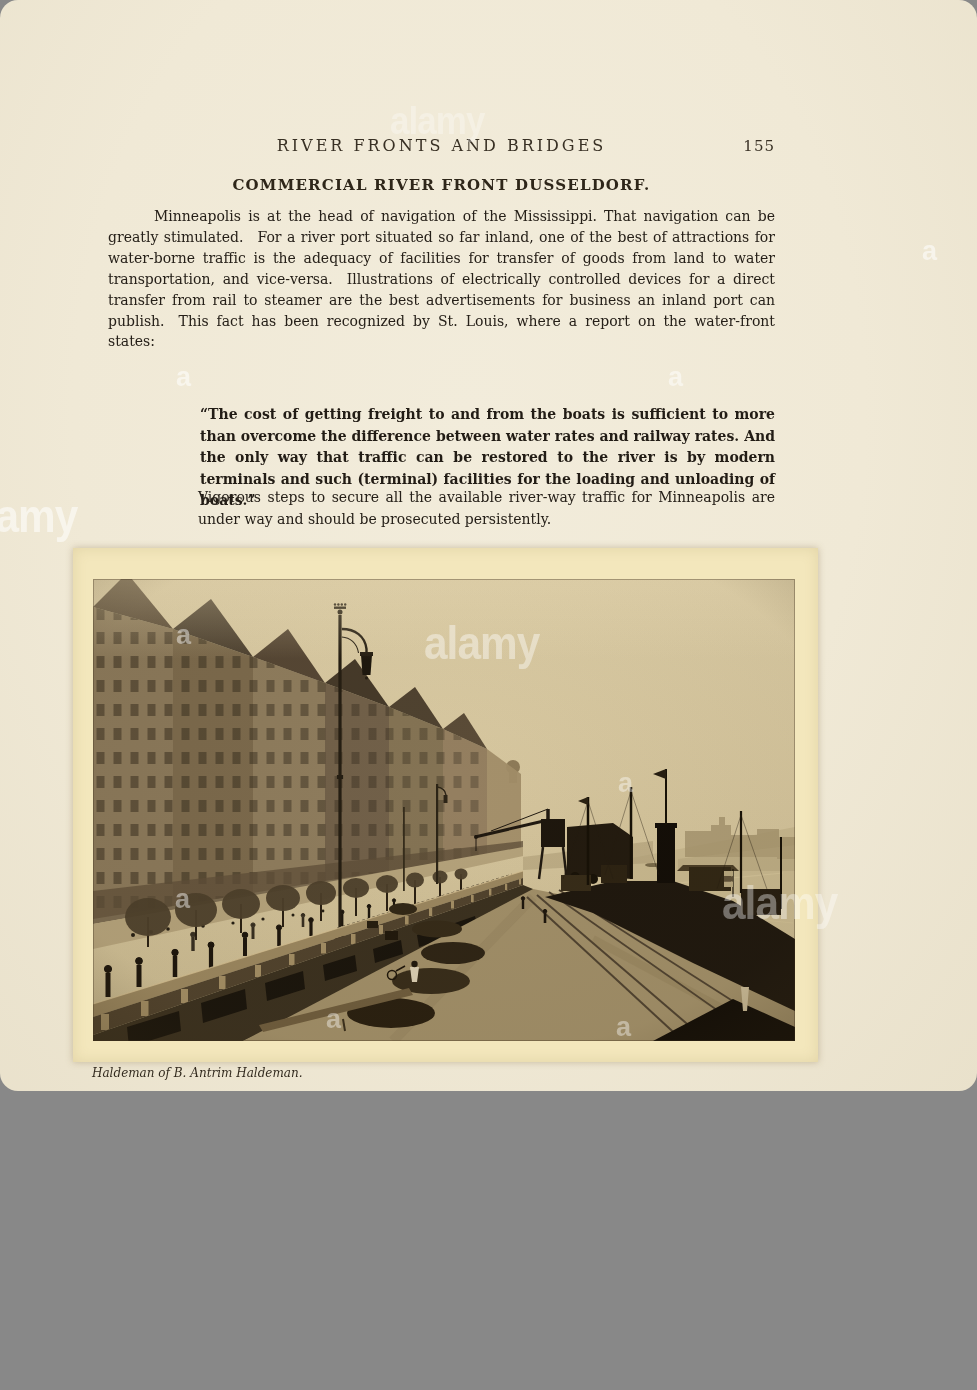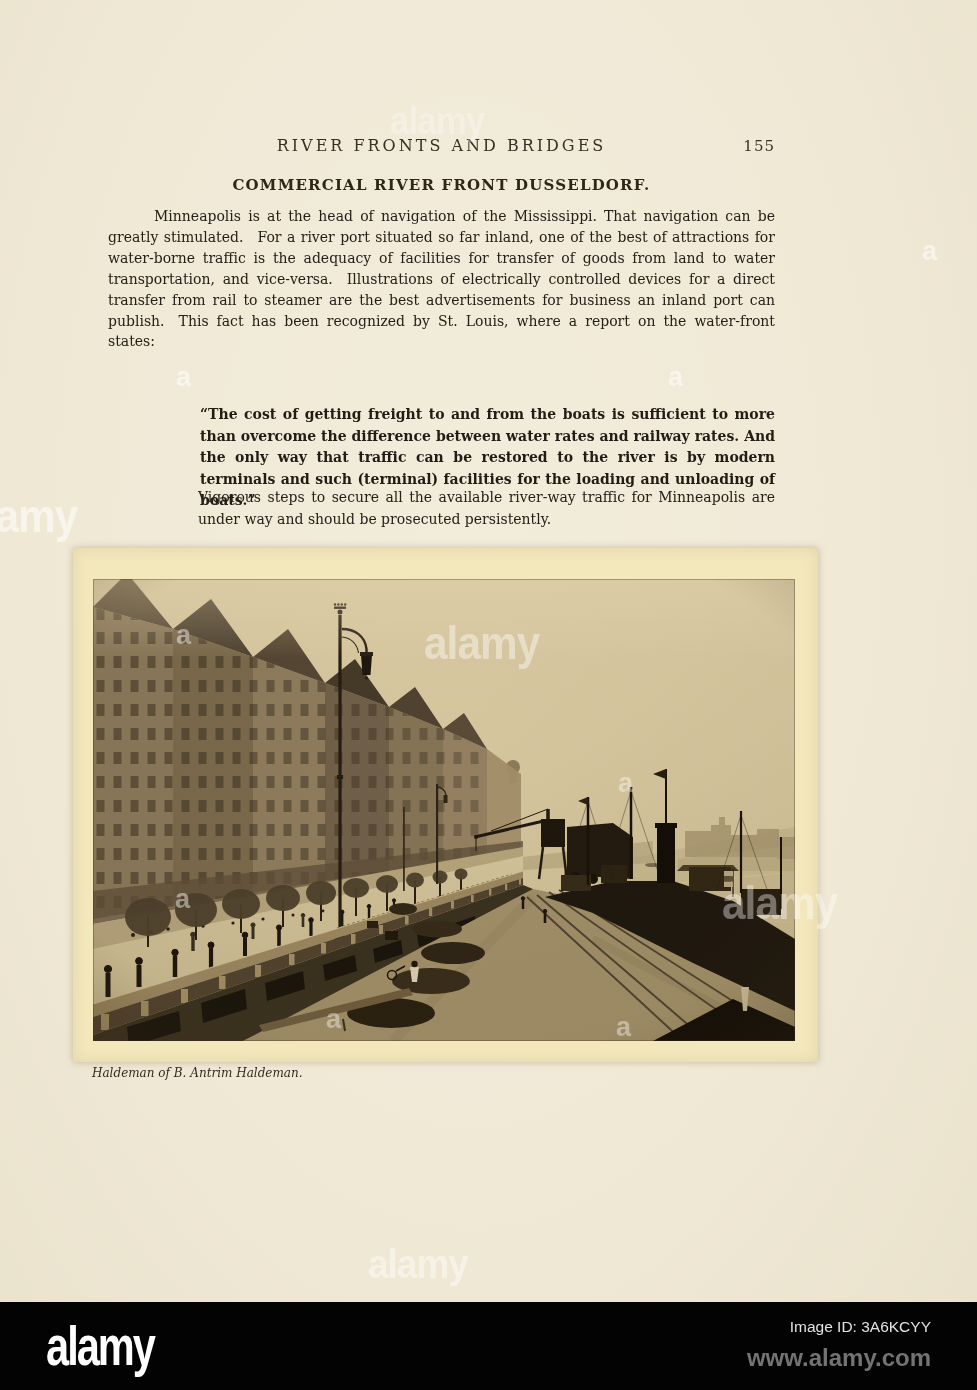--- a/index.html
+++ b/index.html
@@ -1,19 +1,19 @@
 <!DOCTYPE html>
 <html><head>
 <meta charset="utf-8">
 <style>
   html,body{margin:0;padding:0;background:#888;}
   .page{
-    position:relative;width:977px;height:1390px;overflow:hidden;
+    position:relative;width:977px;height:1091px;overflow:hidden;
     background:radial-gradient(ellipse at 48% 38%, #f2ecdb 0%, #f0e9d6 55%, #e9e1cb 100%);
-    font-family:"DejaVu Serif", serif;color:#2b2419;
+    font-family:"DejaVu Serif", serif;color:#2b2419;border-radius:18px;
   }
   
   .running-head{position:absolute;left:108px;top:136px;width:667px;text-align:center;
     font-size:16px;letter-spacing:3px;color:#38302  4;color:#383024;}
   .running-head .rh-num{position:absolute;right:0;top:1px;letter-spacing:1px;font-size:15px;}
   .section-heading{position:absolute;left:108px;top:176px;width:667px;margin:0;text-align:center;
     font-size:15px;font-weight:bold;letter-spacing:1.2px;color:#2e2619;}
   .body{position:absolute;margin:0;text-align:justify;font-size:14px;line-height:20.9px;color:#262019;}
   .para1{left:108px;top:206px;width:667px;text-indent:46px;}
   .quote{left:200px;top:372px;width:575px;font-weight:bold;line-height:21.6px;color:#221c15;margin-top:32px;}

